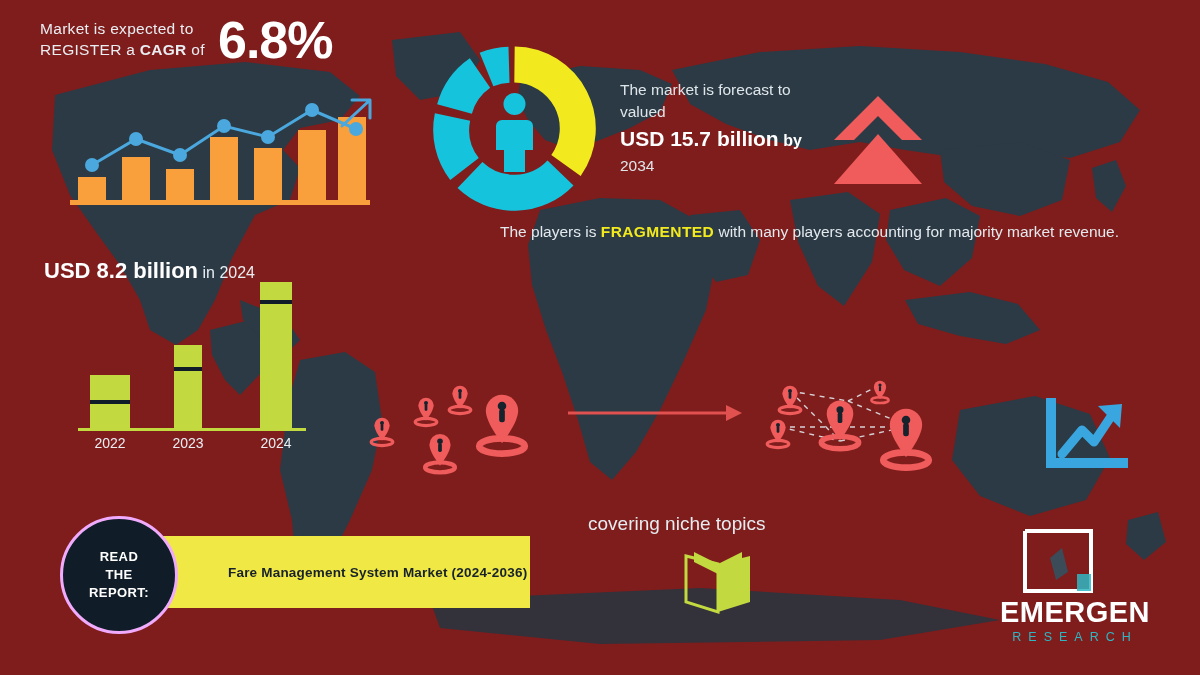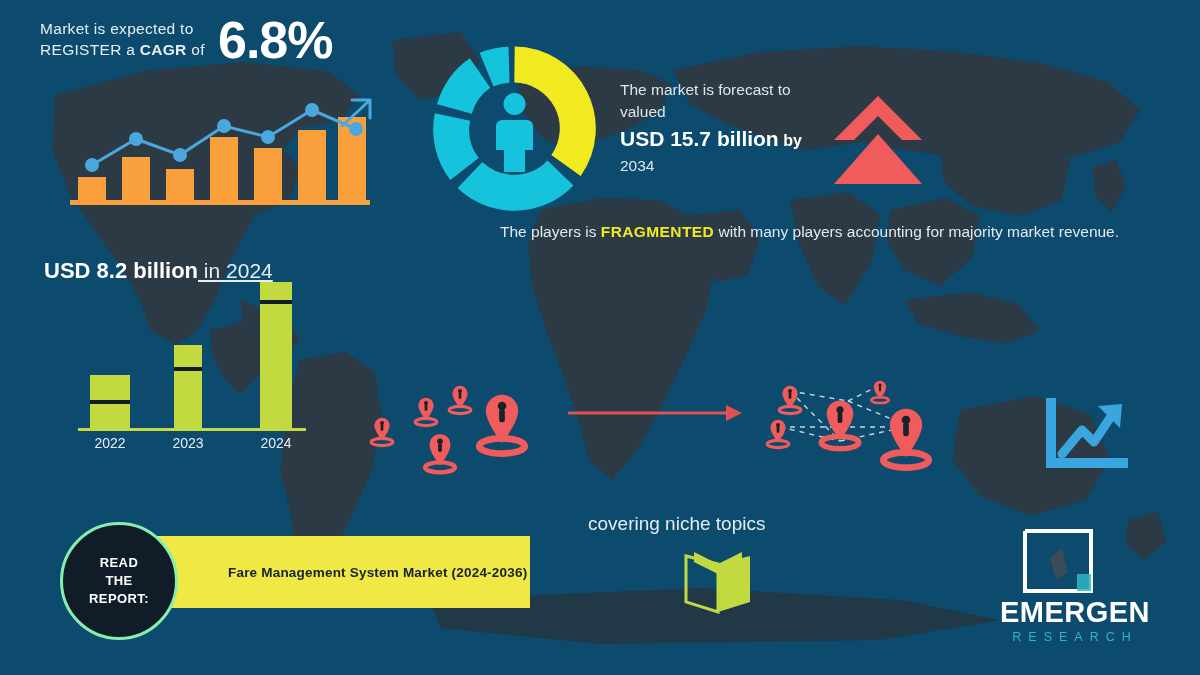--- a/index.html
+++ b/index.html
@@ -1,19 +1,19 @@
 <!DOCTYPE html>
 <html><head>
 <meta charset="utf-8">
 <style>
   html,body{margin:0;padding:0;background:#0d1620;}
   *{box-sizing:border-box;}
   .stage{
     position:relative;width:1200px;height:675px;overflow:hidden;
-    background:#0c4a6e;
+    background:#7f1d1d;
     font-family:"Liberation Sans","DejaVu Sans",sans-serif;
     color:#e9eef2;
   }
   
   .map{position:absolute;inset:0;}
   .map svg{width:100%;height:100%;display:block;}
   .map .land{fill:#2b3a45;}
   .map .land2{fill:#263540;}
 
   
@@ -41,40 +41,40 @@
   .up-arrows svg{width:100%;height:100%;}
 
   
   .fragmented{position:absolute;left:500px;top:220px;width:640px;font-size:15.5px;line-height:24px;color:#e3e9ed;}
   .fragmented .hl{color:#f2ea1e;font-weight:700;letter-spacing:.4px;}
 
   
   .valuation{position:absolute;left:44px;top:256px;width:300px;}
   .valuation .l1{font-size:15.5px;color:#dfe6ea;line-height:22px;}
   .valuation .l2{font-size:22px;font-weight:700;color:#fff;line-height:30px;}
-  .valuation .l2 .sub{font-size:21px;font-weight:400;color:#e7edf1;text-decoration:underline;}
+  .valuation .l2 .sub{font-size:16px;font-weight:400;color:#e7edf1;}
 
   .year-chart{position:absolute;left:78px;top:280px;width:240px;height:165px;}
   .year-chart svg{width:100%;height:100%;overflow:visible;}
 
   
   .pins{position:absolute;left:350px;top:365px;width:600px;height:115px;}
   .pins svg{width:100%;height:100%;overflow:visible;}
 
   
   .blue-icon{position:absolute;left:1040px;top:396px;width:90px;height:76px;}
   .blue-icon svg{width:100%;height:100%;}
 
   
   .report{position:absolute;left:60px;top:530px;width:470px;height:84px;}
   .report .bar{position:absolute;left:76px;top:6px;width:394px;height:72px;background:#f0e844;}
   .report .bar span{position:absolute;left:92px;top:50%;transform:translateY(-50%);
      font-size:13.5px;font-weight:700;color:#17212b;letter-spacing:.2px;white-space:nowrap;}
-  .report .circle{position:absolute;left:0;top:9px;width:118px;height:118px;border-radius:50%;
-     background:#101d28;border:3px solid #86efac;display:flex;align-items:center;justify-content:center;margin-top:-17px;}
+  .report .circle{position:absolute;left:0;top:3px;width:118px;height:118px;border-radius:50%;
+     background:#101d28;border:3px solid #f0abfc;display:flex;align-items:center;justify-content:center;margin-top:-17px;}
   .report .circle span{font-size:13px;font-weight:700;color:#fff;text-align:center;line-height:18px;letter-spacing:.4px;}
 
   
   .reports{position:absolute;left:588px;top:510px;width:260px;}
   .reports .r1{font-size:19px;color:#e6ecf0;line-height:28px;}
   .reports .r1 b{font-weight:700;color:#fff;}
   .reports .book{margin-top:12px;margin-left:92px;width:76px;height:66px;}
   .reports .book svg{width:100%;height:100%;}
 
   

